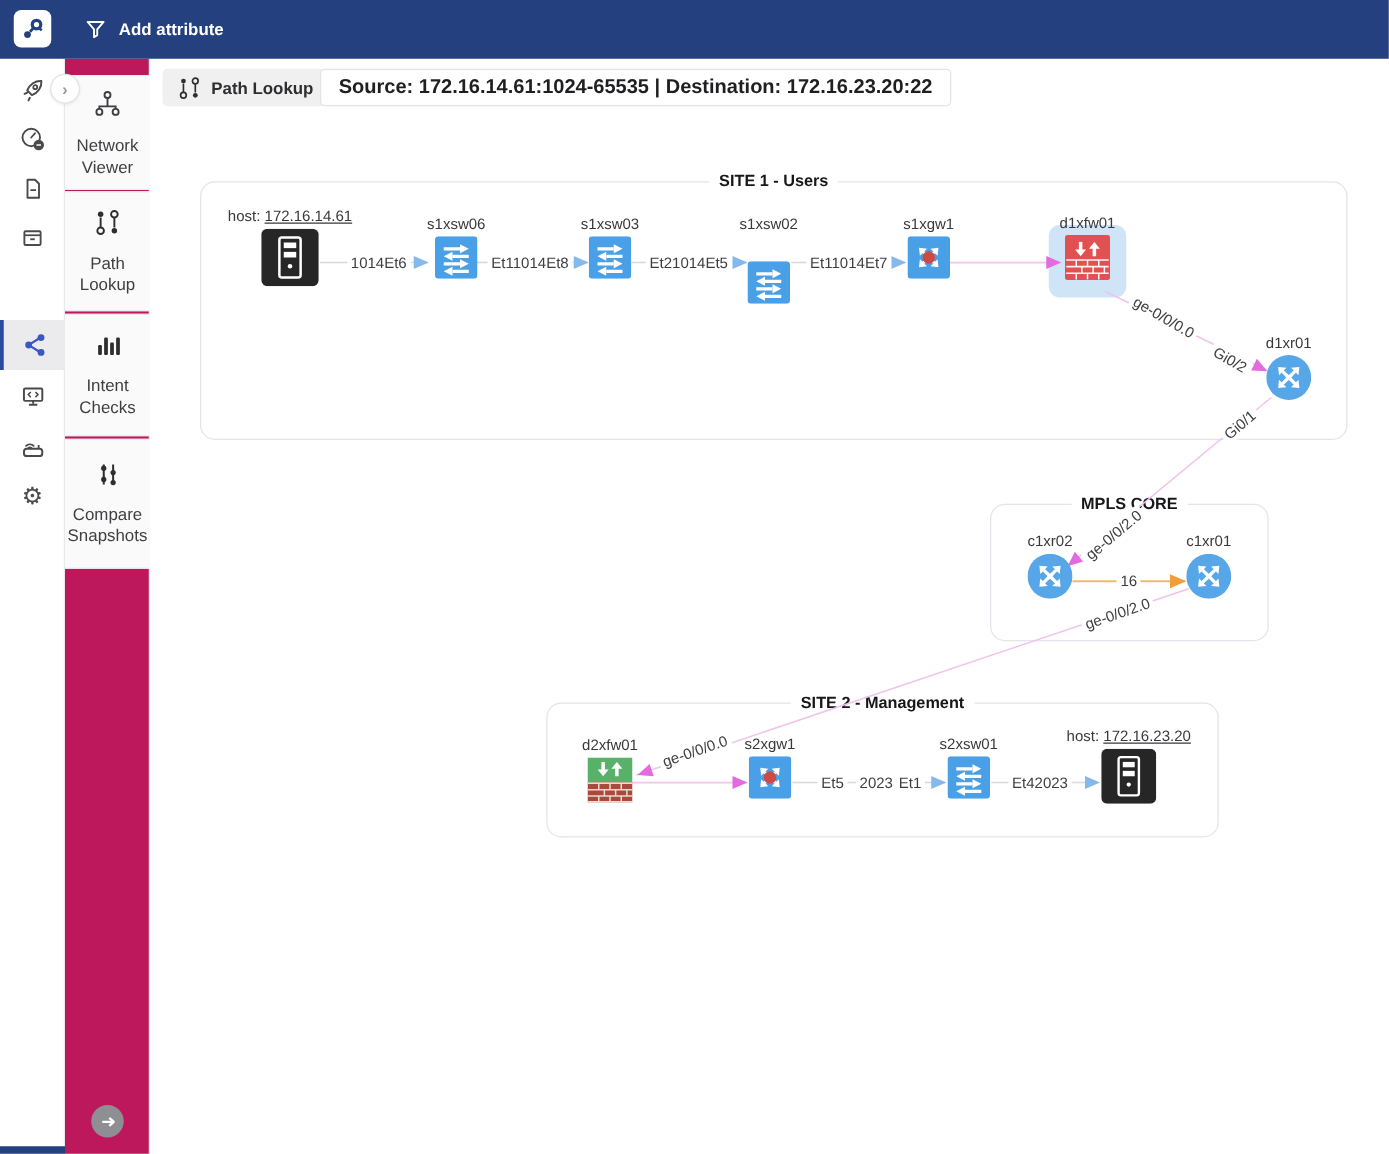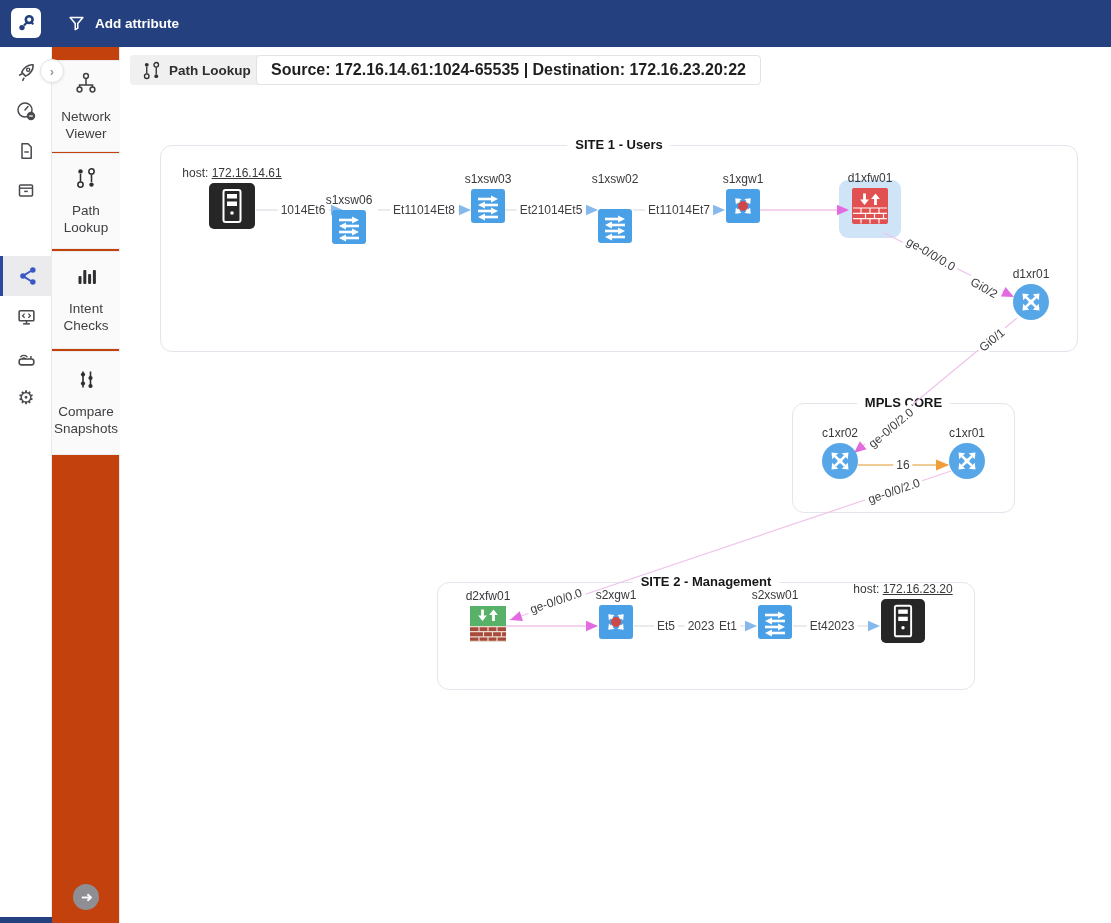--- a/index.html
+++ b/index.html
@@ -15,21 +15,21 @@
 
   
   .rail{position:absolute;left:0;top:47px;width:52px;height:876px;background:#fff;
         border-right:1px solid #e9e9ec;z-index:20;box-sizing:border-box;}
   .rail-item{position:absolute;left:0;width:52px;height:40px;display:flex;align-items:center;justify-content:center;box-sizing:border-box;}
   .rail-item.sel{background:#ebebee;border-left:3px solid #2b4a9e;}
   .rail-bottom{position:absolute;left:0;top:870px;width:52px;height:6px;background:#24407e;}
   .gear-glyph{font-size:19px;color:#4a4a4e;line-height:1;}
 
   
-  .sidebar{position:absolute;left:52px;top:47px;width:68px;height:876px;background:#c2410c;
+  .sidebar{position:absolute;left:52px;top:47px;width:68px;height:876px;background:#be185d;
            border-right:1px solid #e7e7ea;z-index:10;box-sizing:border-box;}
   .side-cell{position:absolute;left:0;width:68px;background:#fafafb;border-top:1px solid #ececef;
              border-bottom:1px solid #ececef;display:flex;flex-direction:column;align-items:center;
              justify-content:center;text-align:center;color:#3f3f42;font-size:13.5px;line-height:17px;
              box-sizing:border-box;}
   .side-cell .icn{margin-bottom:9px;}
   .collapse-btn{position:absolute;left:40px;top:59px;width:24px;height:24px;border-radius:50%;background:#fff;
                 border:1px solid #e3e3e6;color:#9a9a9e;display:flex;align-items:center;justify-content:center;
                 font-size:13px;font-weight:700;z-index:25;box-shadow:0 1px 3px rgba(0,0,0,.08);box-sizing:border-box;}
   .fab{position:absolute;left:73px;top:884px;width:26px;height:26px;border-radius:50%;background:#8e8e93;
@@ -206,21 +206,21 @@
 <div class="srcbox">
   <span>Source: 172.16.14.61:1024-65535 | Destination: 172.16.23.20:22</span>
 </div>
 
 <div class="group" style="left:160px;top:145px;width:918px;height:207px;">
   <span class="group-title">SITE 1 - Users</span>
 </div>
 <div class="group" style="left:792px;top:403px;width:223px;height:110px;">
   <span class="group-title">MPLS CORE</span>
 </div>
-<div class="group" style="left:437px;top:562px;width:538px;height:108px;margin-top:20px;">
+<div class="group" style="left:437px;top:562px;width:538px;height:108px;">
   <span class="group-title">SITE 2 - Management</span>
 </div>
 
 <div class="hl"></div>
 
 <svg class="edges" width="1111" height="923">
 
   <line x1="256" y1="210" x2="342" y2="210" stroke="#d7d7e0" stroke-width="1.2"></line>
   <line x1="378" y1="210" x2="470" y2="210" stroke="#d7d7e0" stroke-width="1.2"></line>
   <line x1="505" y1="210" x2="597" y2="210" stroke="#d7d7e0" stroke-width="1.2"></line>
@@ -276,21 +276,21 @@
   <span class="nlabel"><span>host: </span><span class="ip">172.16.14.61</span></span>
   <svg width="46" height="46" viewBox="0 0 46 46">
     <rect x="0" y="0" width="46" height="46" rx="5" fill="#262626"></rect>
     <rect x="14.5" y="7" width="17" height="32" rx="2" fill="none" stroke="#fff" stroke-width="2"></rect>
     <rect x="18" y="11" width="10" height="4.5" fill="#fff"></rect>
     <rect x="18" y="18.5" width="10" height="4.5" fill="#fff"></rect>
     <circle cx="23" cy="30" r="1.8" fill="#fff"></circle>
   </svg>
 </div>
 
-<div class="node" style="left:294px;top:172px;margin-top:21px;">
+<div class="node" style="left:310px;top:172px;">
   <span class="nlabel">s1xsw06</span>
   <svg width="34" height="34" viewBox="0 0 34 34">
     <rect x="0" y="0" width="34" height="34" rx="3" fill="#4aa0e6"></rect>
     <g stroke="#fff" stroke-width="2.6">
         <line x1="7" y1="10" x2="20" y2="10"></line>
         <line x1="14" y1="16" x2="27" y2="16"></line>
         <line x1="7" y1="22" x2="20" y2="22"></line>
         <line x1="14" y1="28" x2="27" y2="28"></line>
       </g>
     <g fill="#fff">

